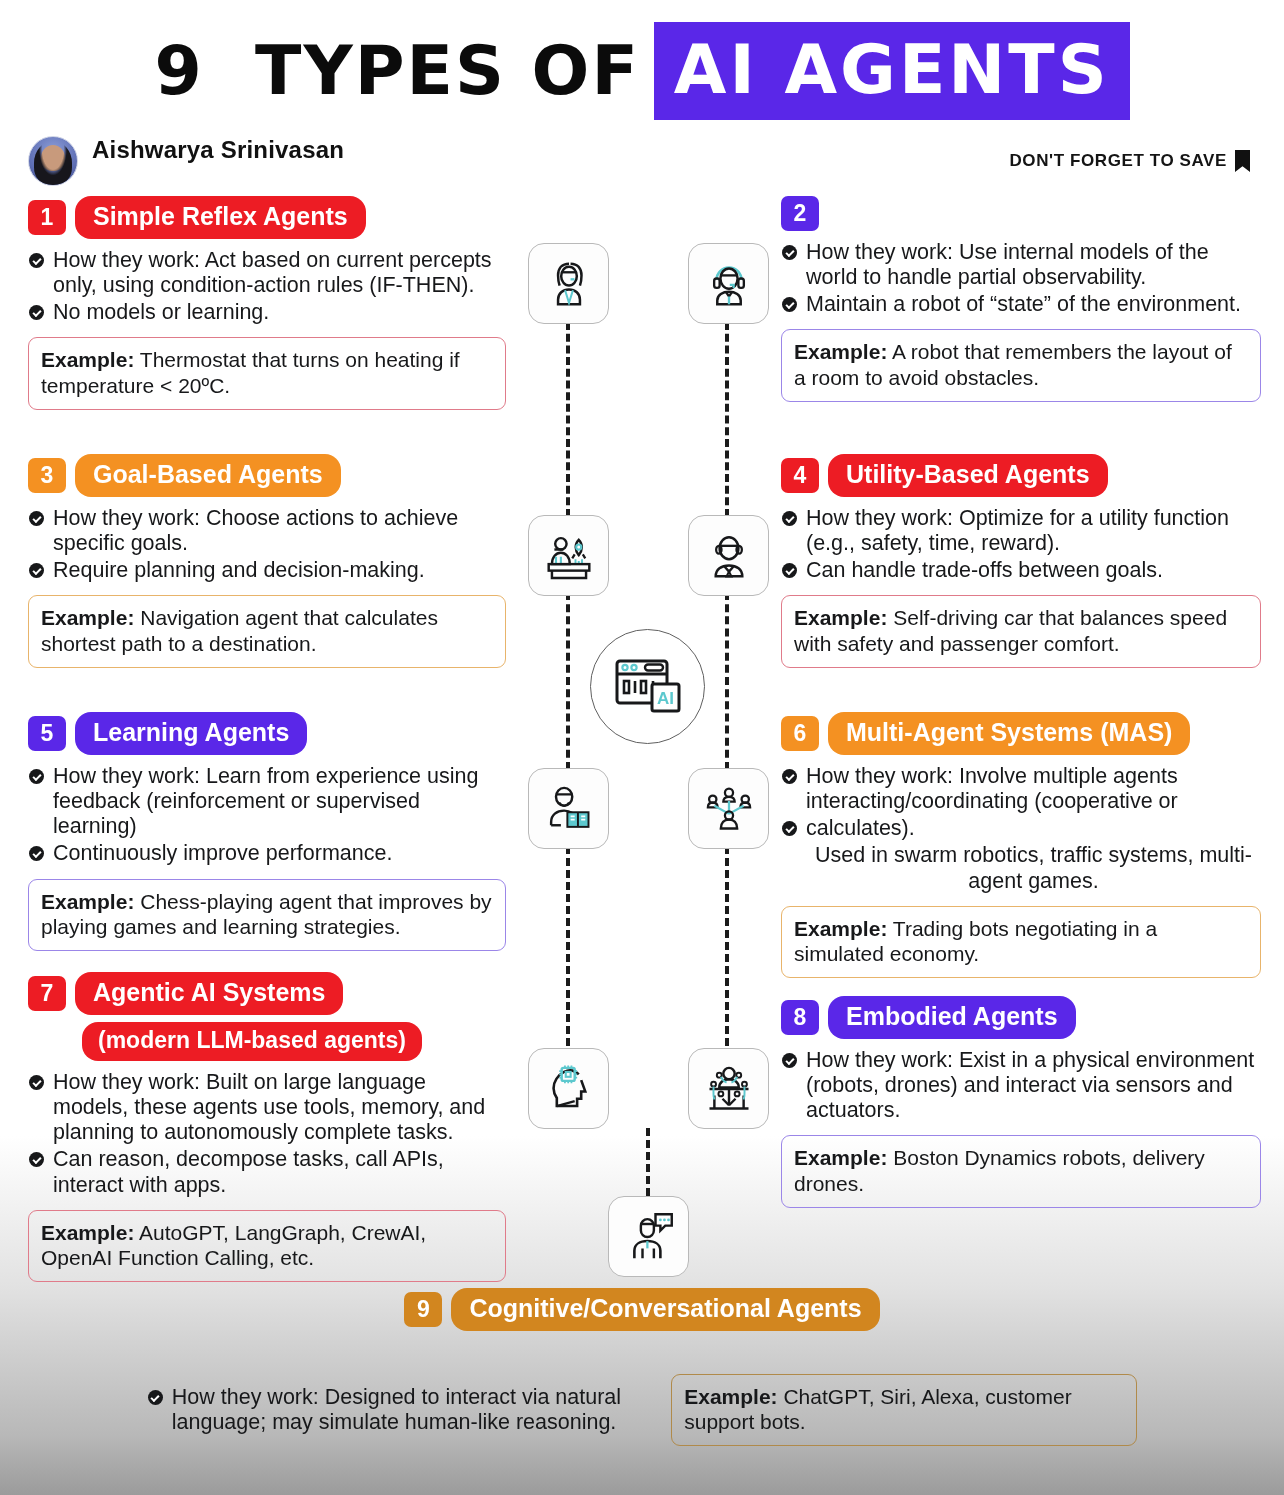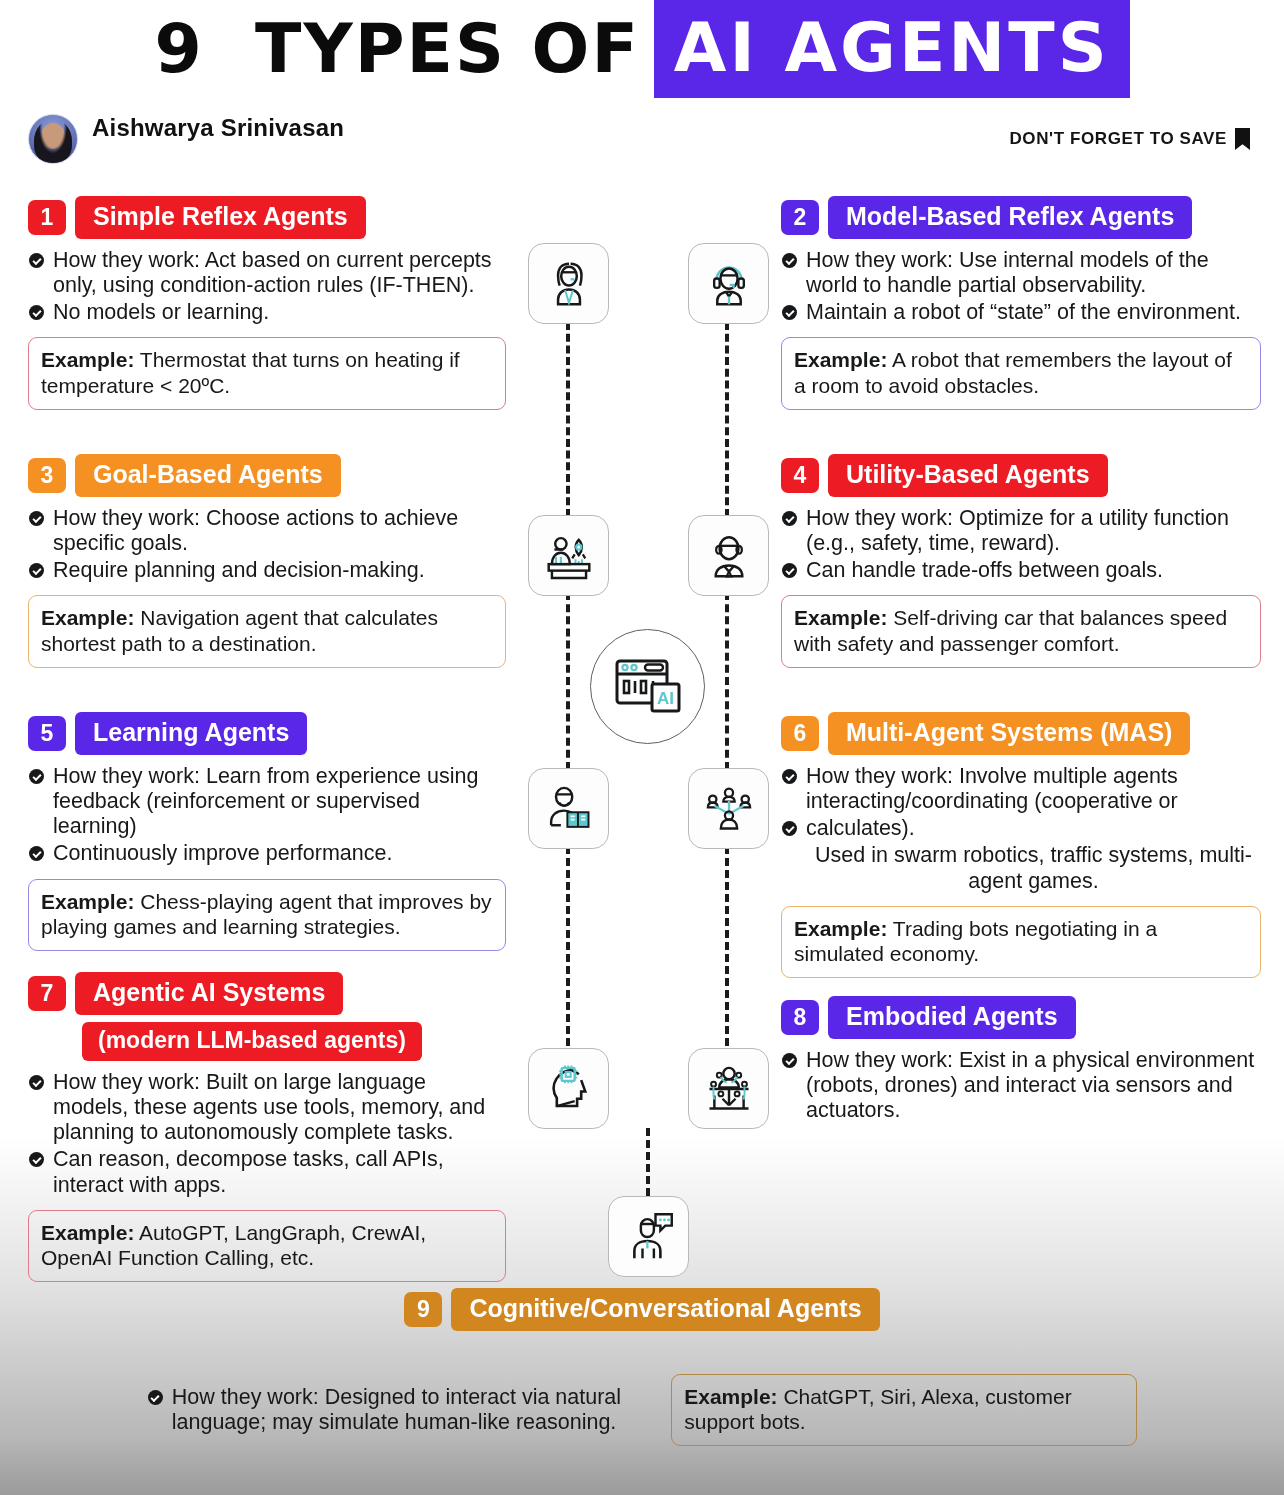--- a/index.html
+++ b/index.html
@@ -8,21 +8,21 @@
     background:linear-gradient(to bottom,#ffffff 0%,#ffffff 76%,#e2e2e2 86%,#b8b8b8 96%,#9b9b9b 100%);
     font-family:"Liberation Sans","DejaVu Sans",sans-serif;
     color:#141414;
     position:relative;overflow:hidden;
   }
   .page{position:relative;width:1284px;height:1495px;}
 
   
   .title-row{
     display:flex;align-items:center;justify-content:center;
-    gap:0px;
+    padding-top:22px;gap:0px;
   }
   .title-plain{
     font-size:68px;font-weight:700;letter-spacing:2px;
     font-family:"DejaVu Sans",sans-serif;color:#0b0b0b;line-height:1;
     white-space:pre;
   }
   .title-hl{
     font-size:68px;font-weight:700;letter-spacing:3px;
     font-family:"DejaVu Sans",sans-serif;color:#ffffff;line-height:1;
     background:#5a27e8;padding:14px 20px 16px 20px;margin-left:14px;white-space:pre;
@@ -60,21 +60,21 @@
   .card{position:absolute;width:100%;}
 
   
   .head{display:flex;align-items:center;gap:9px;margin-bottom:9px;flex-wrap:wrap;}
   .num{
     color:#fff;font-size:23px;font-weight:700;line-height:1;
     padding:6px 12px;border-radius:7px;min-width:14px;text-align:center;
   }
   .pill{
     color:#fff;font-size:25px;font-weight:700;line-height:1;
-    padding:8px 18px 10px 18px;border-radius:6px;white-space:nowrap;
+    padding:8px 18px 10px 18px;border-radius:16px;white-space:nowrap;
   }
   .pill.sub{font-size:23px;padding:7px 16px 9px 16px;margin-top:7px;}
 
   
   ul.bullets{list-style:none;margin:0 0 12px 0;padding:0;}
   ul.bullets li{
     position:relative;padding-left:25px;
     font-size:21.5px;line-height:1.17;margin-bottom:2px;color:#17181a;
   }
   ul.bullets li.nobullet{padding-left:25px;text-align:center;}
@@ -359,21 +359,20 @@
         </div>
       </div>
 
     </div>
 
     <div class="col-right">
 
       <div class="card" style="top:0px;">
         <div class="head">
           <span class="num" style="background:#5A27E8">2</span>
-          <span class="pill" style="background:#5A27E8">Model-Based Reflex Agents</span>
         </div>
         <ul class="bullets">
           <li><span class="dot"></span><span>How they work: Use internal models of the world to handle partial observability.</span></li>
           <li><span class="dot"></span><span>Maintain a robot of “state” of the environment.</span></li>
         </ul>
         <div class="example" style="border-color:#9B86E8">
           <b>Example:</b>
           <span>A robot that remembers the layout of a room to avoid obstacles.</span>
         </div>
       </div>
@@ -410,20 +409,24 @@
       </div>
 
       <div class="card" style="top:800px;">
         <div class="head">
           <span class="num" style="background:#5A27E8">8</span>
           <span class="pill" style="background:#5A27E8">Embodied Agents</span>
         </div>
         <ul class="bullets">
           <li><span class="dot"></span><span>How they work: Exist in a physical environment (robots, drones) and interact via sensors and actuators.</span></li>
         </ul>
+        <div class="example" style="border-color:#9B86E8">
+          <b>Example:</b>
+          <span>Boston Dynamics robots, delivery drones.</span>
+        </div>
       </div>
 
     </div>
   </div>
 
   <div class="bottom">
     <div class="head">
       <span class="num" style="background:#D2861F">9</span>
       <span class="pill" style="background:#D2861F">Cognitive/Conversational Agents</span>
     </div>

